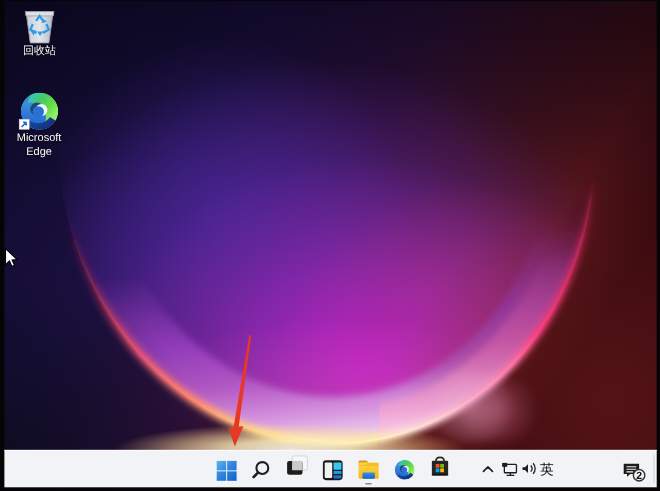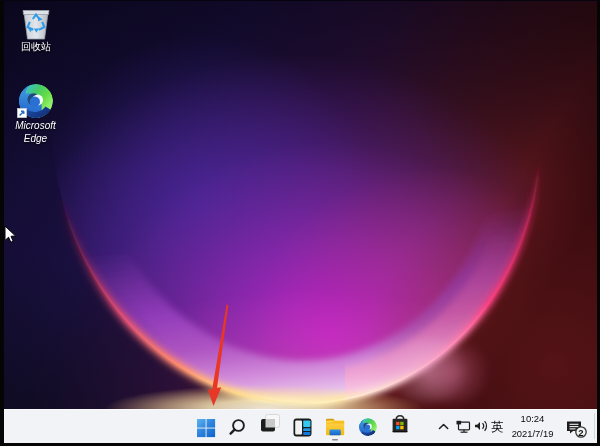--- a/index.html
+++ b/index.html
@@ -246,24 +246,20 @@
 </g>
 <rect x="20.5" y="11.8" width="4.6" height="3.6" fill="#1e1e1e"></rect>
 <g>
 <path d="M 39 15.7 L 41.2 15.7 L 44 13 L 44 21 L 41.2 18.3 L 39 18.3 Z" fill="#1e1e1e"></path>
 <path d="M 46.5 14.2 A 4.2 4.2 0 0 1 46.5 19.8" fill="none" stroke="#1e1e1e" stroke-width="1.2"></path>
 <path d="M 48.6 12.2 A 7 7 0 0 1 48.6 21.8" fill="none" stroke="#1e1e1e" stroke-width="1.2"></path>
 </g>
 <text x="55" y="21.5" font-family="Liberation Sans,sans-serif" font-size="12.5" font-weight="400" fill="#0a0a0a">英</text>
 </svg>
 
-<div id="clock">
-      <div class="t">10:24</div>
-      <div class="d">2021/7/19</div>
-    </div>
 
 <svg class="tbicon" style="left:565px" width="26" height="34" viewBox="0 0 26 34">
 <path d="M 2 12.5 L 16 12.5 L 16 22 L 8 22 L 5 24.5 L 5 22 L 2 22 Z" fill="#1c1c1c"></path>
 <g stroke="#f2f2f2" stroke-width="1.1">
 <line x1="4.5" y1="15.3" x2="13.5" y2="15.3"></line>
 <line x1="4.5" y1="17.6" x2="13.5" y2="17.6"></line>
 <line x1="4.5" y1="19.9" x2="10.5" y2="19.9"></line>
 </g>
 <circle cx="16" cy="23" r="5.2" fill="#f2f2f2" stroke="#333" stroke-width="1.3"></circle>
 <text x="16" y="26.6" font-family="Liberation Sans,sans-serif" font-size="9.5" font-weight="700" fill="#111" text-anchor="middle">2</text>
@@ -292,21 +288,21 @@
 </svg>
 <div class="lbl" style="left:6px;top:41px;width:60px;">回收站</div>
 
 <svg style="position:absolute;left:19px;top:84px" width="34" height="34" viewBox="0 0 34 34">
 <use href="#edgelogo" x="0" y="0" width="34" height="34"></use>
 </svg>
 <svg style="position:absolute;left:17px;top:108px" width="10" height="10" viewBox="0 0 10 10">
 <rect x="0.4" y="0.4" width="9.2" height="9.2" fill="#fff" stroke="#c8ccd4" stroke-width="0.7"></rect>
 <path d="M 2.6 7.4 L 6.8 3.2 M 6.8 3.2 L 4 3.2 M 6.8 3.2 L 6.8 6" stroke="#2868c8" stroke-width="1.4" fill="none"></path>
 </svg>
-<div class="lbl" style="left:5px;top:120px;width:61px;line-height:12.5px;font-style:italic;">Microsoft<br>Edge</div>
+<div class="lbl" style="left:5px;top:120px;width:61px;line-height:12.5px;">Microsoft<br>Edge</div>
 
 <svg width="0" height="0" style="position:absolute">
 <defs>
 <symbol id="edgelogo" viewBox="0 0 100 100">
 <defs>
 <linearGradient id="eg1" x1="0.22" y1="0.05" x2="0.9" y2="0.6">
  <stop offset="0" stop-color="#38c3d3"></stop>
               <stop offset="0.38" stop-color="#46c968"></stop>
  <stop offset="0.72" stop-color="#64dc44"></stop>
               <stop offset="1" stop-color="#90f06a"></stop>

